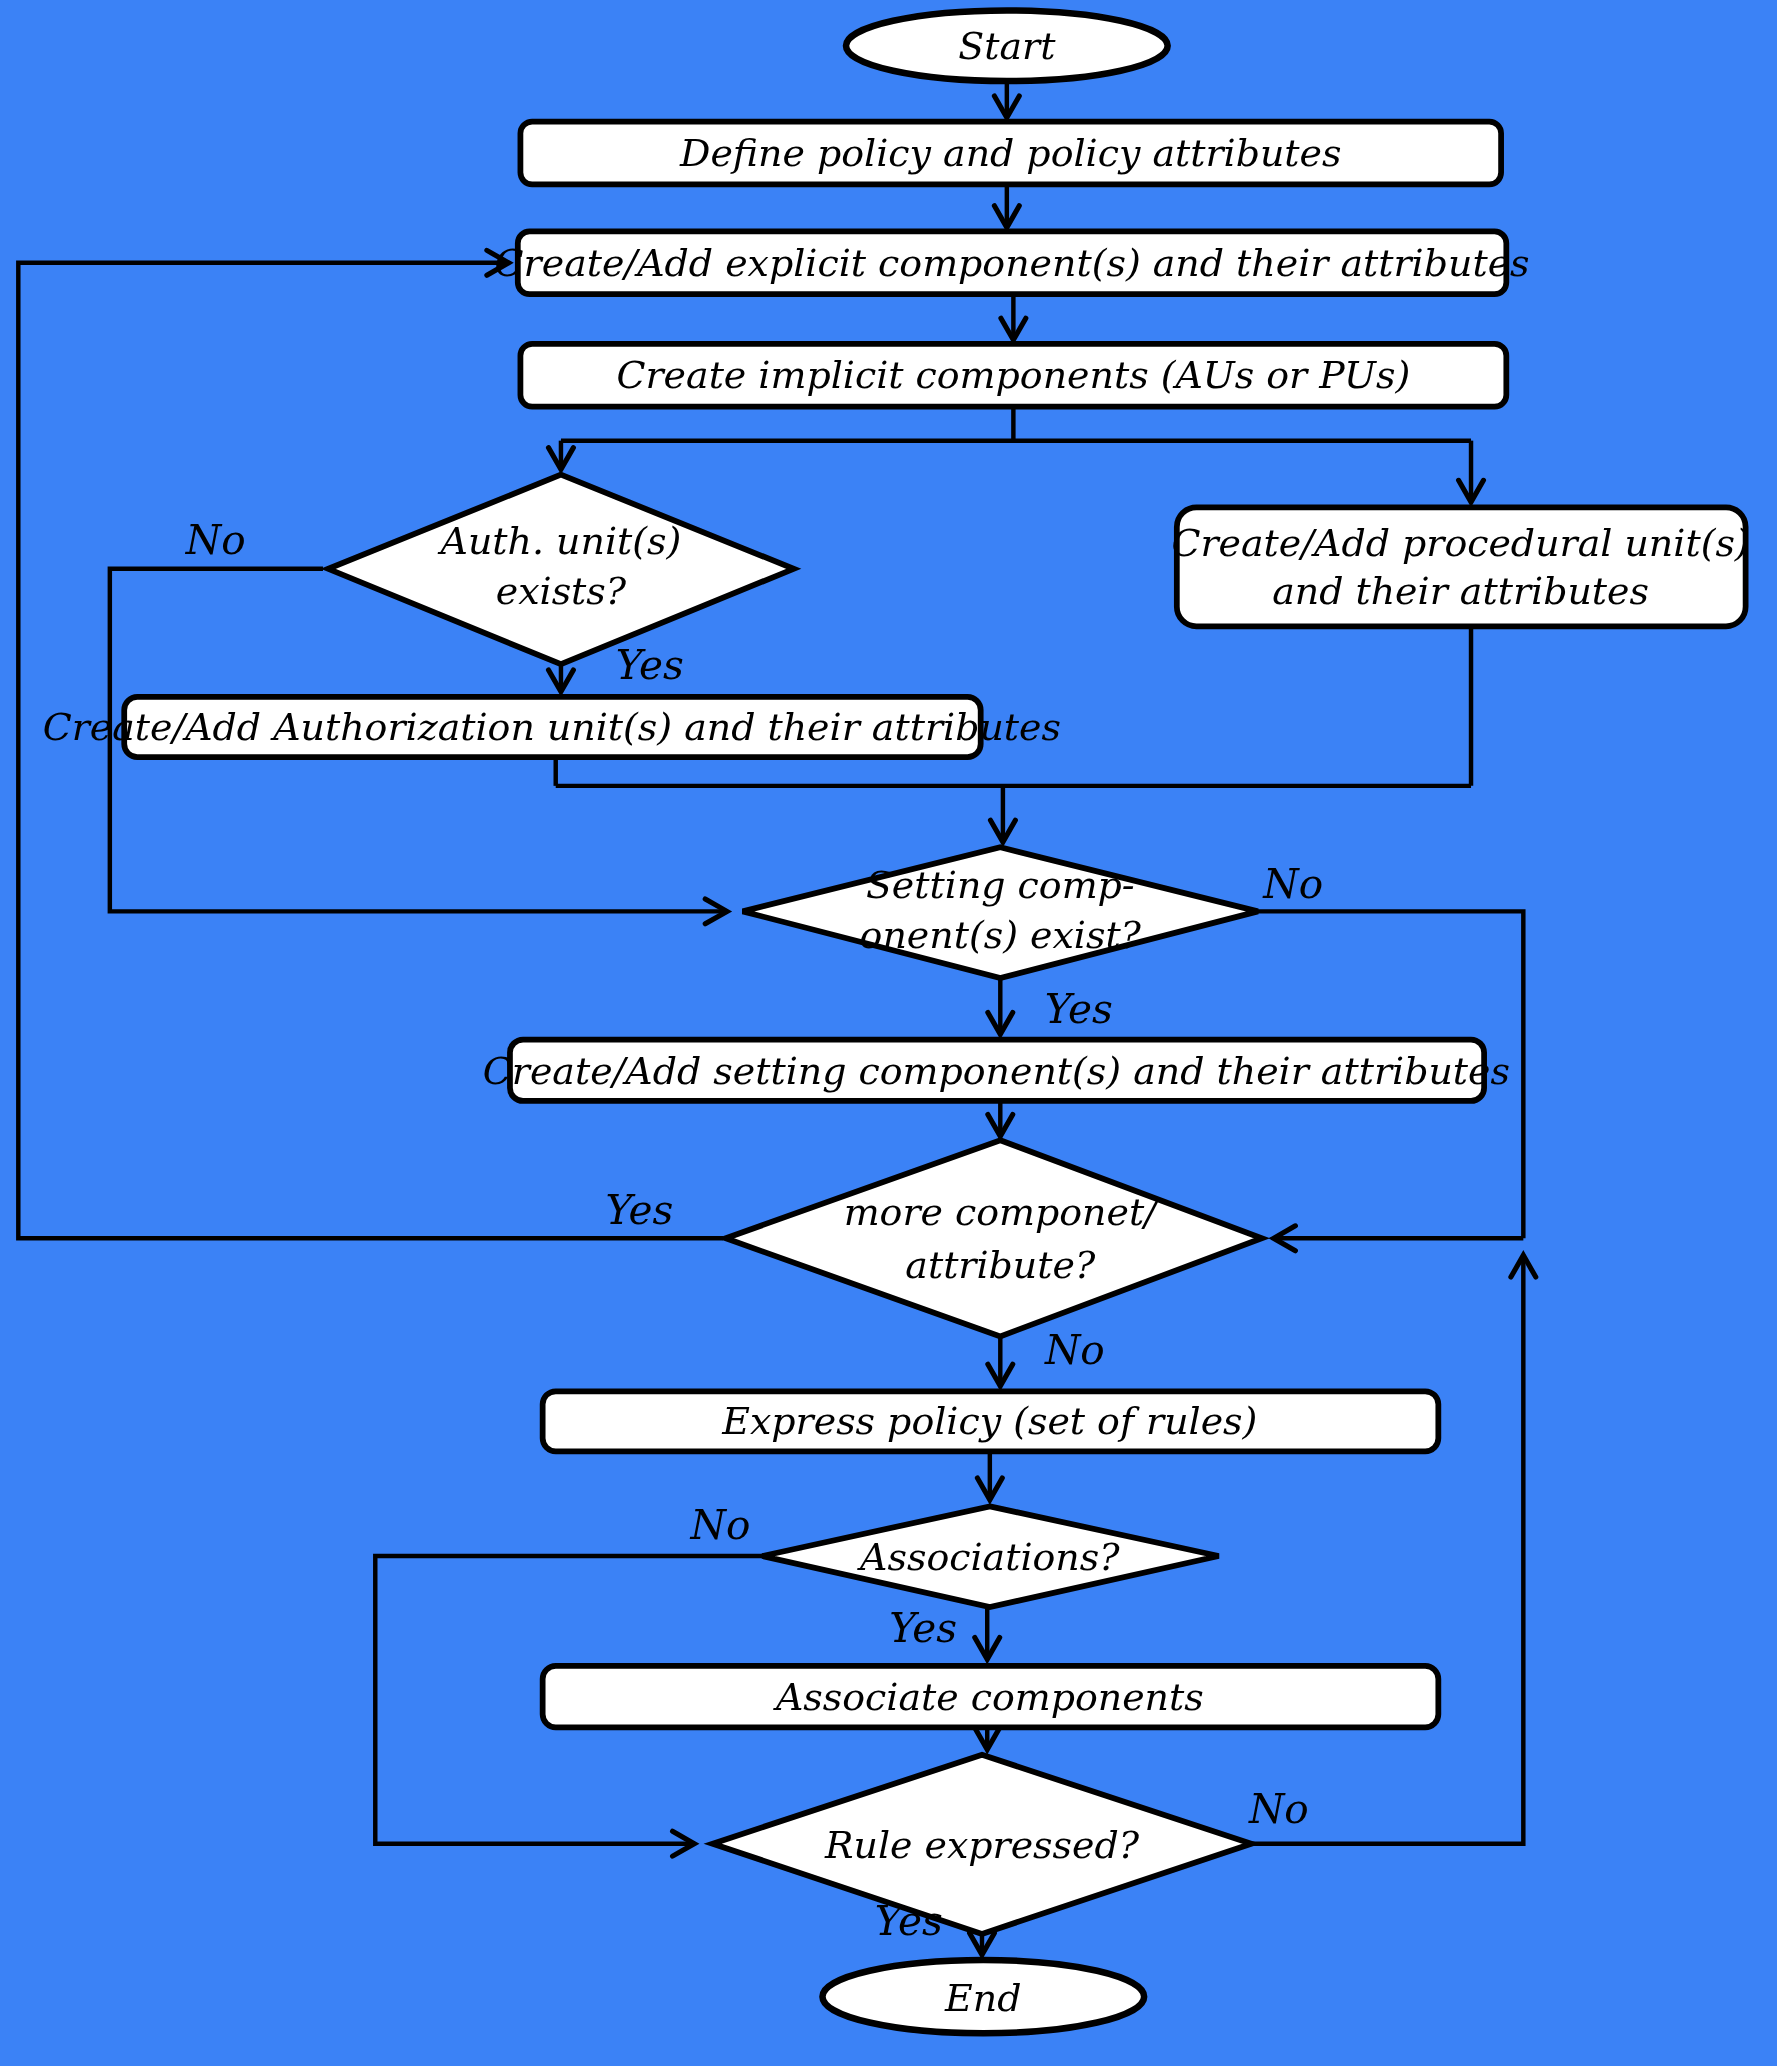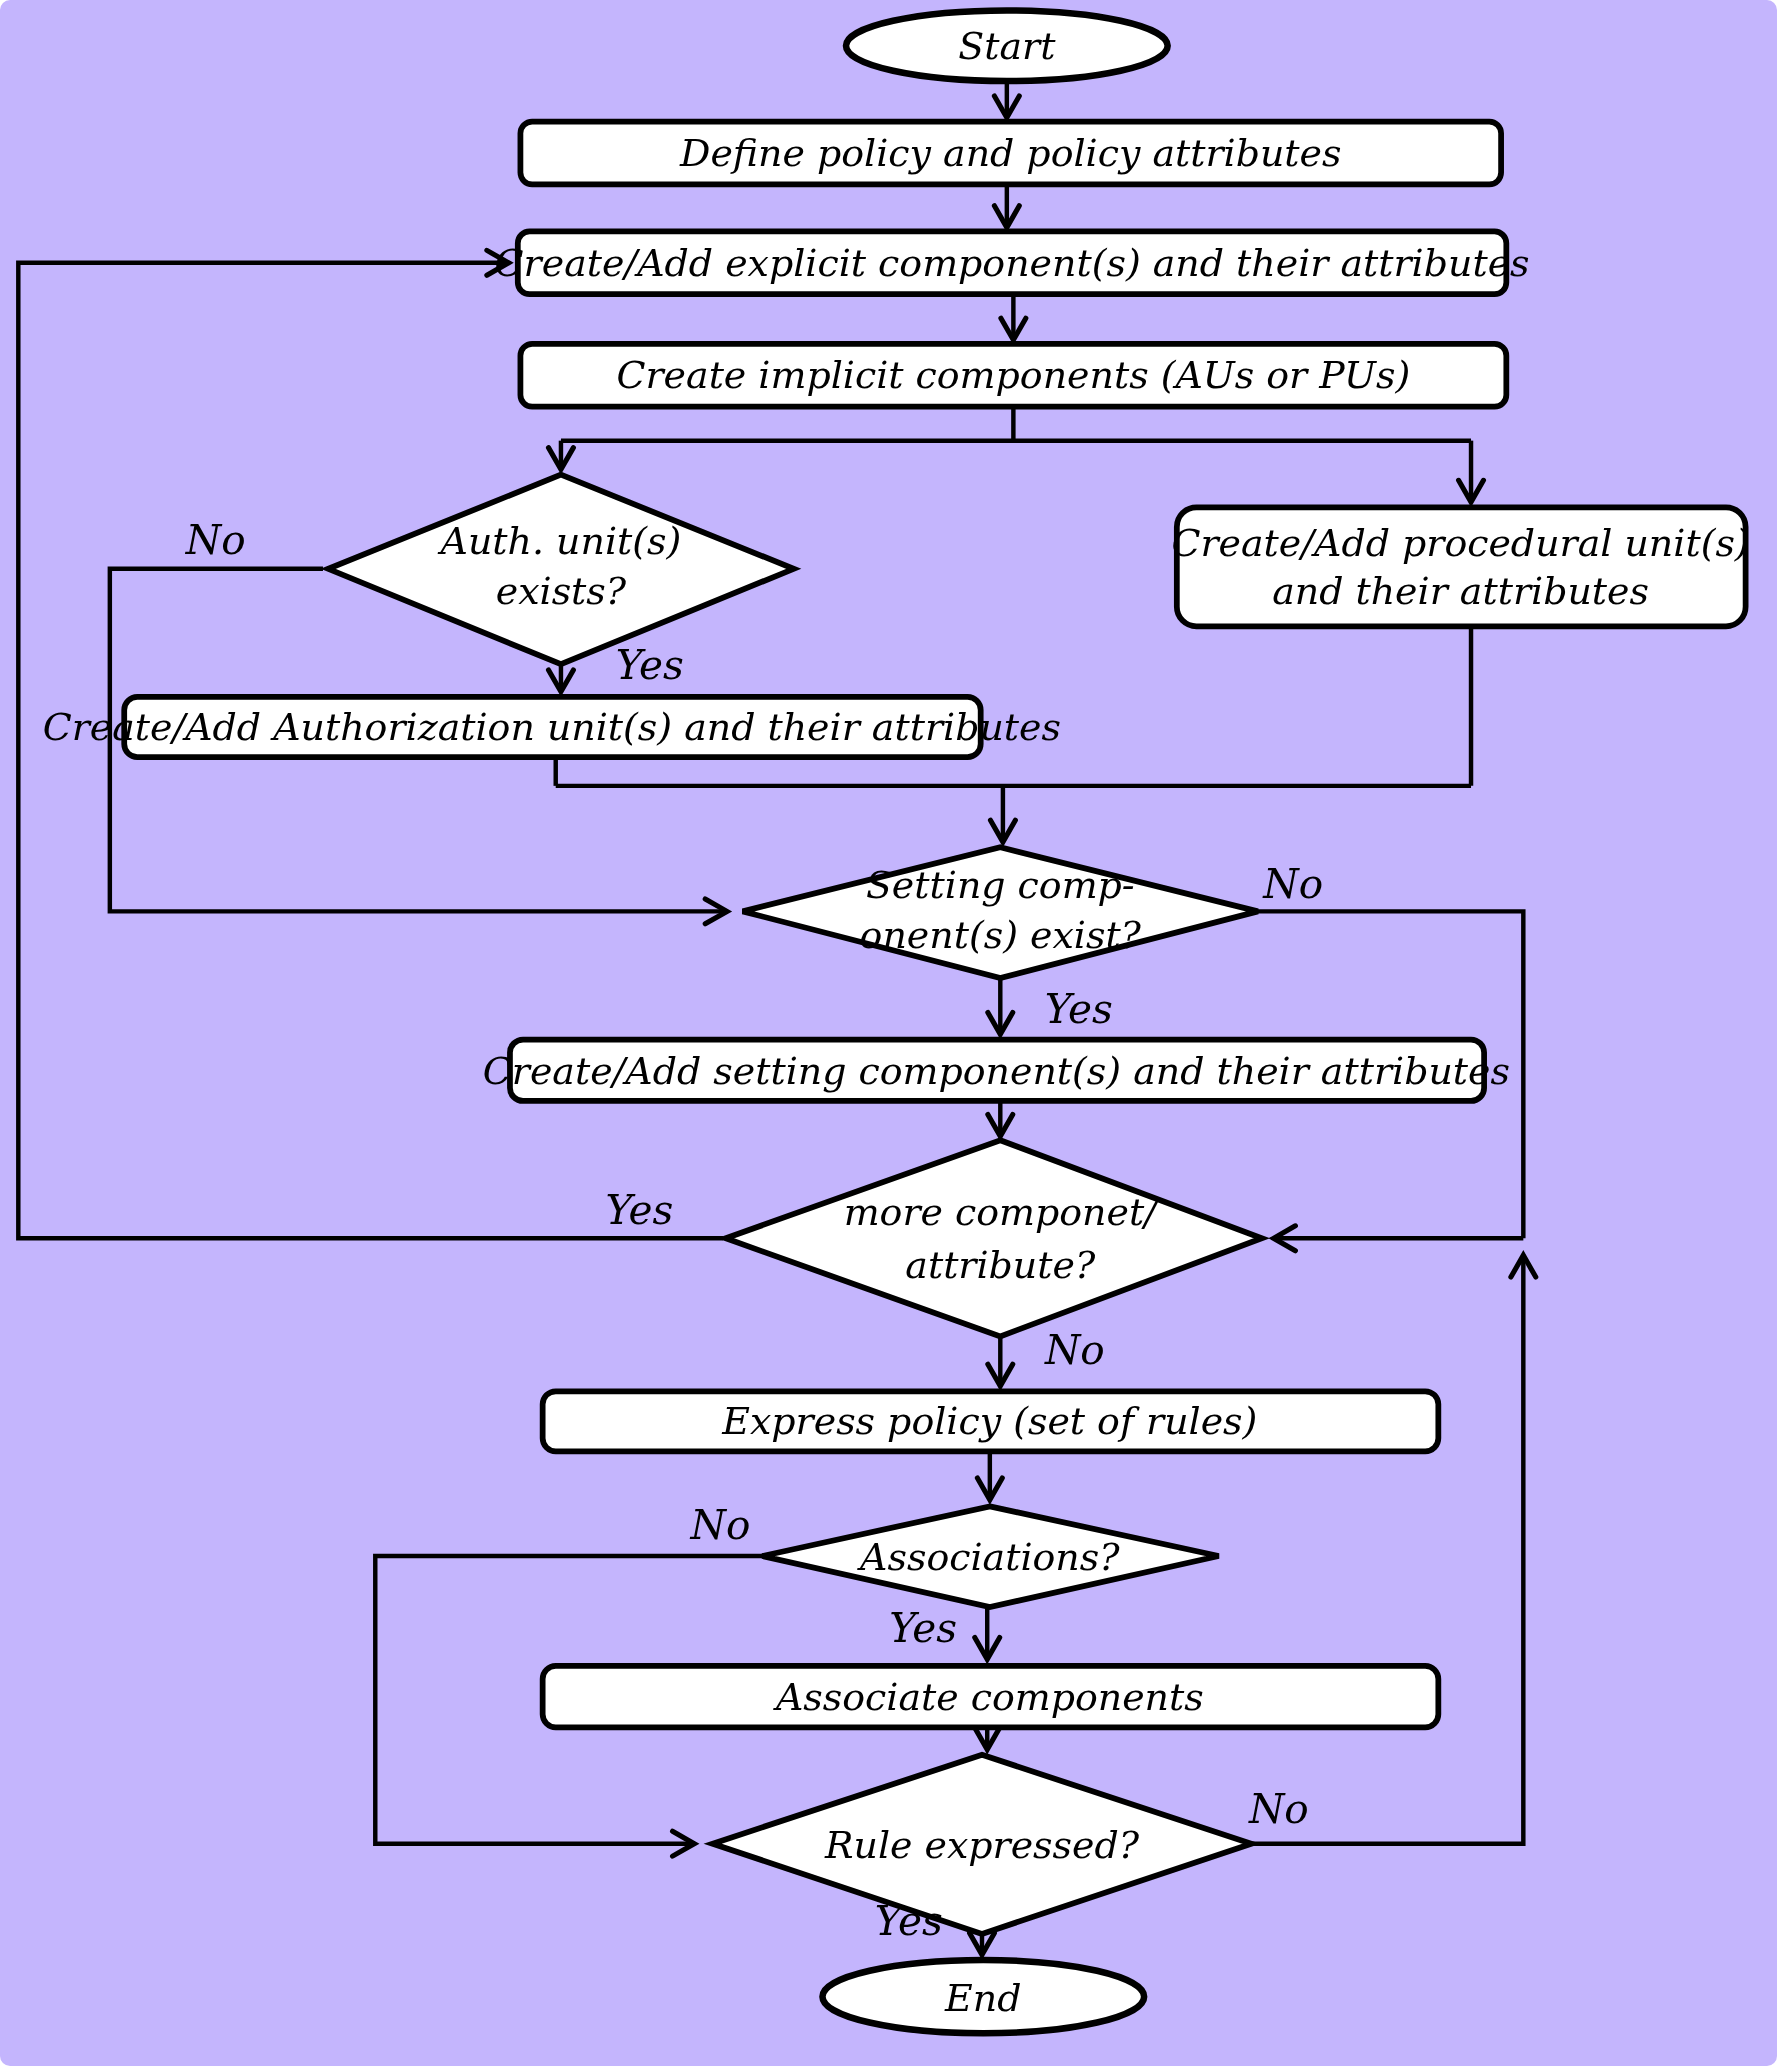--- a/index.html
+++ b/index.html
@@ -2,22 +2,21 @@
 <html style="font-size:9.8px"><head>
 <meta charset="utf-8">
 <style>
   html, body {
     margin: 0;
     padding: 0;
     background: #ffffff;
   }
   #stage {
     width: 100%;
-    background: #c4b5fd;
-    border-radius: 10px;
+    background: #3b82f6;
   }
   #flowchart {
     display: block;
     width: 100%;
     height: auto;
   }
   .edge {
     stroke: #000000;
     stroke-width: 3.4;
     fill: none;

